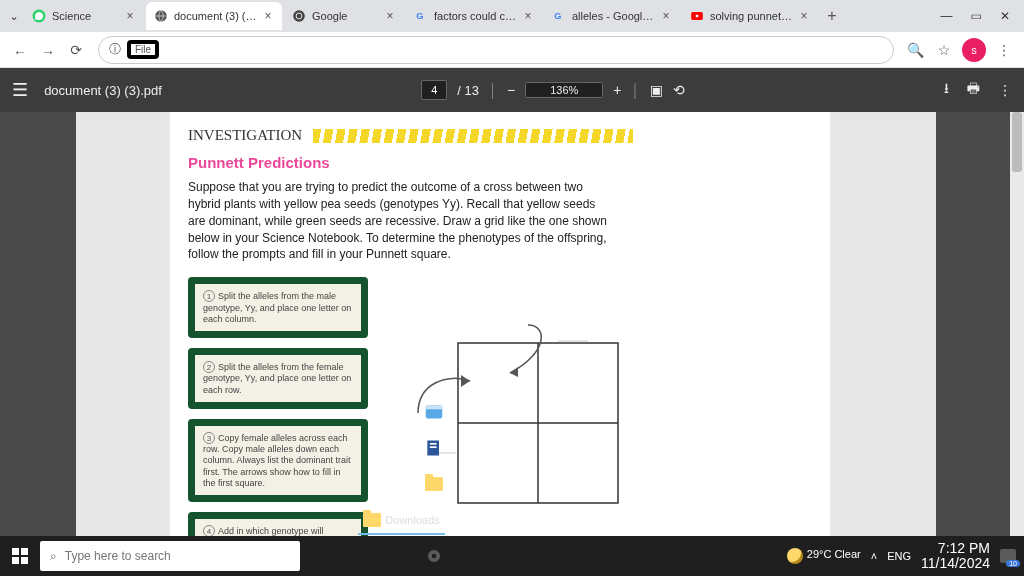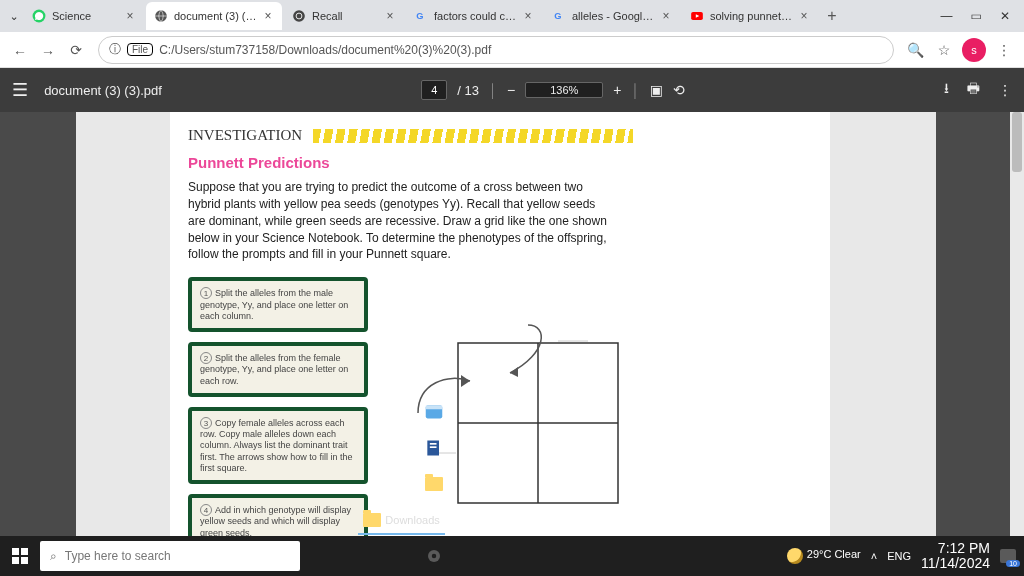--- a/index.html
+++ b/index.html
@@ -14,21 +14,21 @@
   .tab .title { flex: 1; white-space: nowrap; overflow: hidden; text-overflow: ellipsis; font-size: 11px; }
   .tab .close { width: 12px; text-align: center; font-size: 12px; color:#555; margin-left:4px;}
   .newtab-btn { width: 24px; text-align: center; font-size: 16px; color:#555;}
   .tabstrip .spacer { flex: 1; }
   .win-controls { display: flex; gap: 18px; padding: 0 10px; font-size: 12px; color:#333;}
   .win-controls span{cursor:pointer;}
 
   .toolbar { height: 36px; background: #fff; display: flex; align-items: center; padding: 0 6px; border-bottom:1px solid #e0e0e0;}
   .tool-btn { width: 28px; height: 28px; display:flex;align-items:center;justify-content:center; color:#555; border-radius:50%; cursor:pointer; font-size:14px;}
   .address { flex:1; height:28px; border:1px solid #ccc; border-radius:14px; display:flex; align-items:center; padding:0 10px; margin:0 8px; font-size:12px; color:#555;}
-  .address .file-chip{border:1px solid #000000;border-radius:4px;padding:0 4px;margin:0 6px;font-size:10px;}
+  .address .file-chip{border:4px solid #000000;border-radius:4px;padding:0 4px;margin:0 6px;font-size:10px;}
   .avatar { width:24px;height:24px;border-radius:50%;background:#e91e63;color:#fff;display:flex;align-items:center;justify-content:center;font-size:11px;margin:0 4px;}
 
   
   .pdf-bar { height: 44px; background:#3c3c3c; color:#eee; display:flex; align-items:center; padding:0 12px; font-size:13px;}
   .pdf-bar .hamburger{font-size:18px;margin-right:16px;cursor:pointer;}
   .pdf-bar .docname{flex:0 0 auto;}
   .pdf-bar .center{flex:1;display:flex;align-items:center;justify-content:center;gap:10px;}
   .pdf-bar .pgnum{width:26px;height:20px;background:#202020;border:1px solid #666;color:#fff;text-align:center;font-size:11px;border-radius:2px;}
   .pdf-bar .sep{color:#888;}
   .zoom-box{background:#202020;border:1px solid #666;padding:1px 24px;font-size:11px;border-radius:2px;}
@@ -39,21 +39,21 @@
   .doc-area{height:calc(576px - 32px - 36px - 44px - 40px);background:#4a4a4a;position:relative;overflow:hidden;}
   .scrollbar{position:absolute;right:0;top:0;bottom:0;width:14px;background:#e9e9e9;}
   .scrollbar .thumb{position:absolute;left:2px;right:2px;top:0;height:60px;background:#bcbcbc;border-radius:3px;}
   .page-outer{position:absolute;left:76px;top:0;width:860px;height:100%;background:#e8e8e8;}
   .page{position:absolute;left:94px;top:0;width:660px;height:100%;background:#fff;padding:14px 18px 8px 18px;color:#222;}
   .inv-label{font-family:serif;font-size:15px;color:#333;display:inline-block;vertical-align:middle;}
   .yellow-stripe{display:inline-block;vertical-align:middle;width:320px;height:14px;margin-left:6px;background:repeating-linear-gradient(100deg,#f4d728 0 8px,#fff 8px 12px);}
   .subtitle{font-weight:bold;font-size:15px;margin-top:10px;color:#ec4899;}
   .bodytext{font-size:12px;line-height:1.4;margin-top:8px;max-width:420px;color:#222;}
   .steps{margin-top:14px;display:flex;flex-direction:column;gap:10px;width:180px;}
-  .step{background:#f3f1e6;border:4px solid #14532d;border-radius:4px;padding:6px 8px;font-size:9px;color:#444;line-height:1.25;}
+  .step{background:#f3f1e6;border:7px solid #14532d;border-radius:4px;padding:6px 8px;font-size:9px;color:#444;line-height:1.25;}
   .step .num{display:inline-block;width:12px;height:12px;border:1px solid #888;border-radius:50%;text-align:center;font-size:8px;line-height:11px;margin-right:3px;color:#555;}
   .content-row{display:flex;gap:30px;}
   .psquare{margin-top:50px;}
   .psquare svg{display:block;}
 
   
   .taskbar{position:absolute;left:0;right:0;bottom:0;height:40px;background:#1f1f1f;display:flex;align-items:center;color:#fff;font-size:11px;}
   .start-btn{width:40px;height:40px;display:flex;align-items:center;justify-content:center;}
   .start-btn svg{width:16px;height:16px;}
   .search-box{height:30px;width:260px;background:#fff;color:#777;display:flex;align-items:center;padding:0 10px;font-size:12px;border-radius:2px;}
@@ -107,21 +107,21 @@
     <span class="close">×</span>
   </div>
 
   <div class="tab">
     <span class="favicon">
         <svg viewBox="0 0 24 24" width="14" height="14">
           <circle cx="12" cy="12" r="10" fill="#444"></circle>
           <circle cx="12" cy="12" r="5" fill="none" stroke="#fff" stroke-width="1.5"></circle>
         </svg>
       </span>
-    <span class="title">Recall</span>
+    <span class="title">Google</span>
     <span class="close">×</span>
   </div>
 
   <div class="tab">
     <span class="favicon">
         <svg viewBox="0 0 24 24" width="14" height="14">
           <text x="4" y="17" font-size="16" font-weight="bold" fill="#4285f4">G</text>
         </svg>
       </span>
     <span class="title">factors could contr</span>
@@ -158,21 +158,20 @@
   </div>
 </div>
 
 <div class="toolbar">
   <div class="tool-btn">←</div>
   <div class="tool-btn">→</div>
   <div class="tool-btn">⟳</div>
   <div class="address">
     <span>ⓘ</span>
     <span class="file-chip">File</span>
-    <span>C:/Users/stum737158/Downloads/document%20(3)%20(3).pdf</span>
   </div>
   <div class="tool-btn">🔍</div>
   <div class="tool-btn">☆</div>
   <div class="avatar">
       <span>s</span>
     </div>
   <div class="tool-btn">⋮</div>
 </div>
 
 <div class="pdf-bar">

